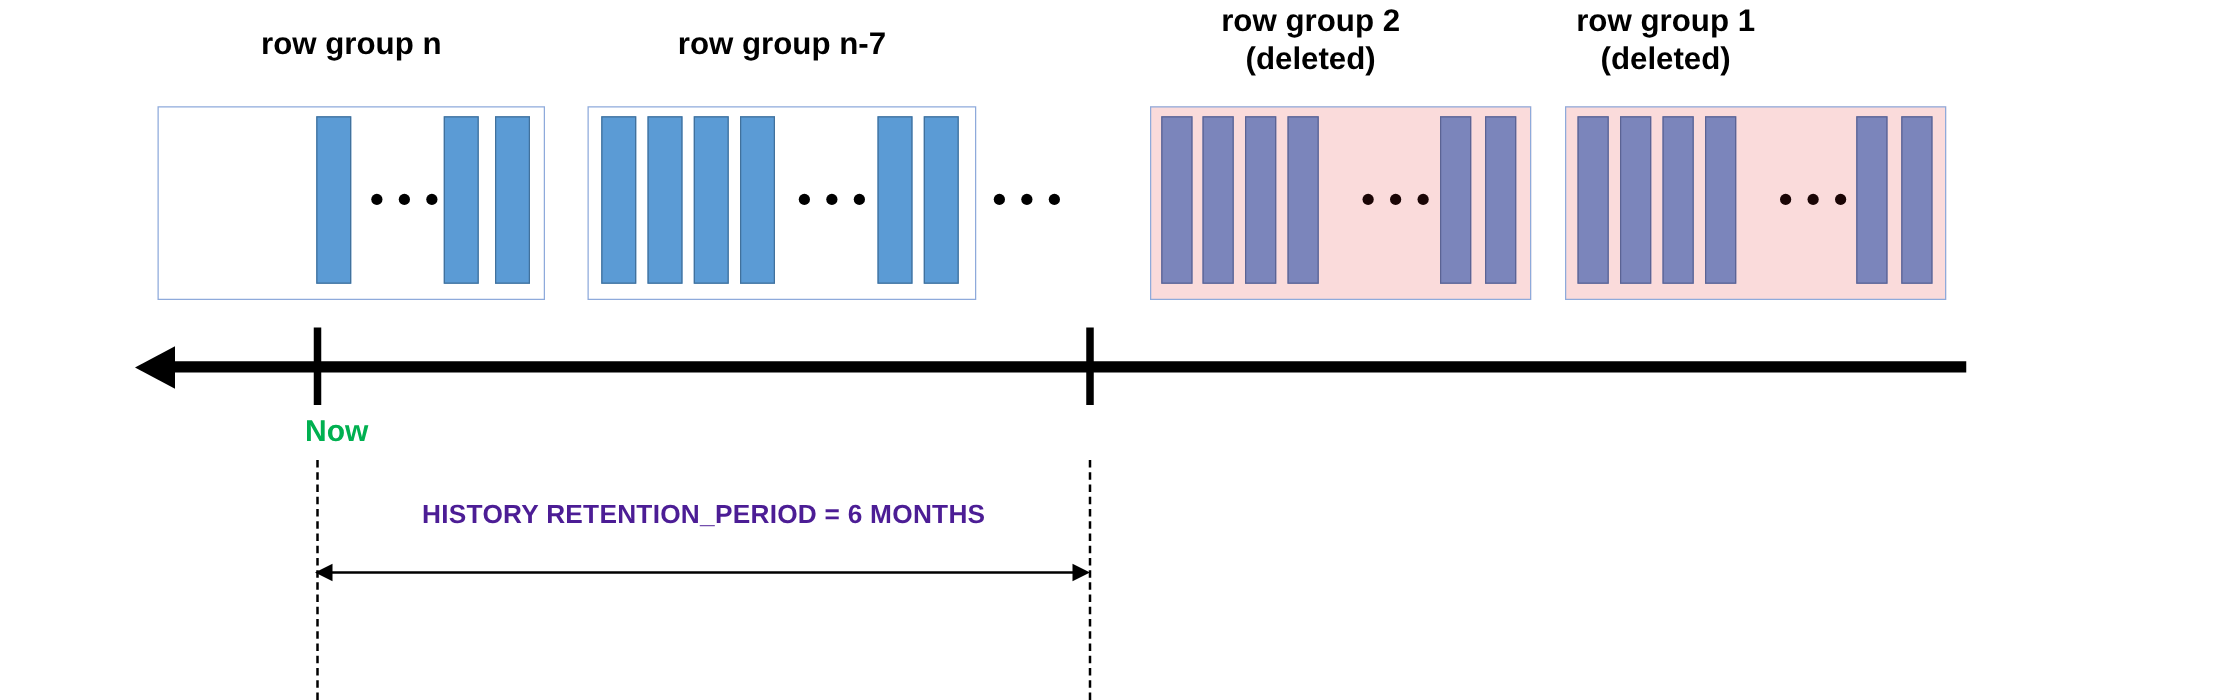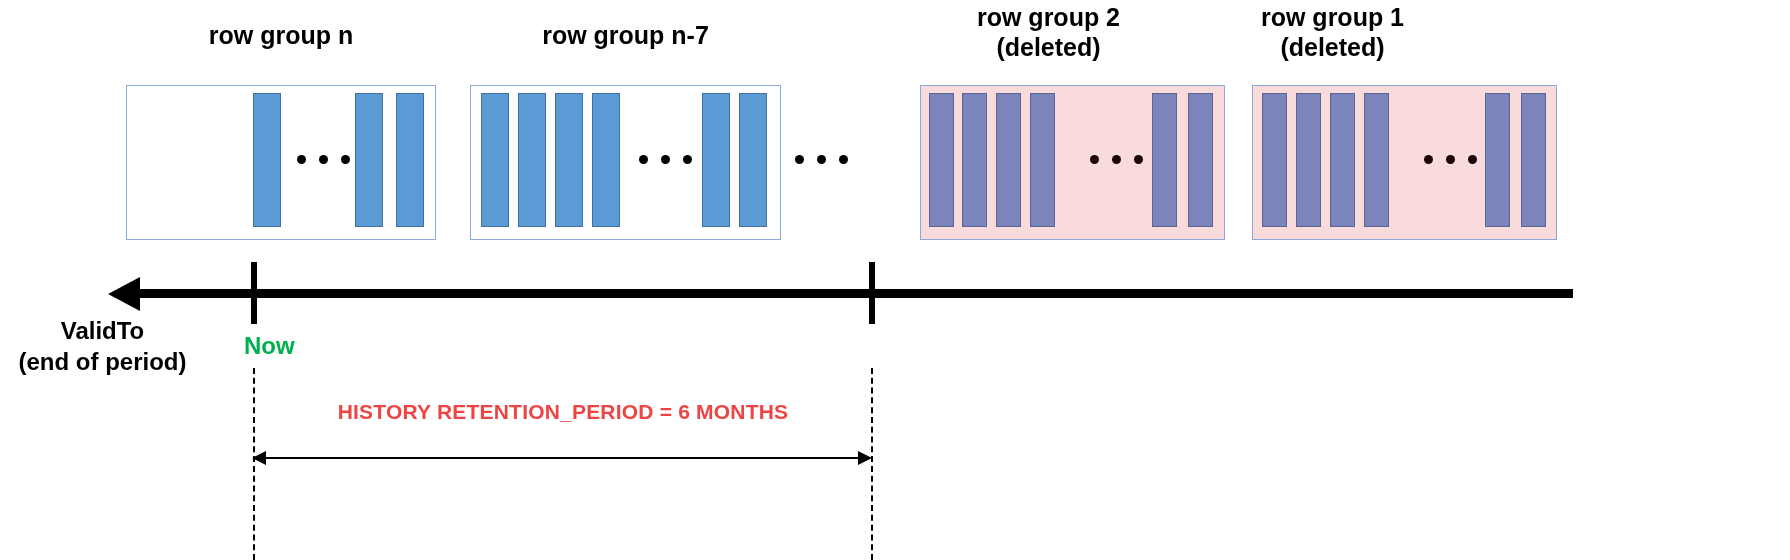--- a/index.html
+++ b/index.html
@@ -35,21 +35,21 @@
   .lbl.past{color:#ff0000;}
 
   .dashed{position:absolute;width:0;border-left:2px dashed #000;}
 
   .span-line{position:absolute;height:2px;background:#000;}
   .span-tip{position:absolute;width:0;height:0;
     border-top:7px solid transparent;border-bottom:7px solid transparent;}
   .span-tip.l{border-right:14px solid #000;}
   .span-tip.r{border-left:14px solid #000;}
 
-  .span-text{position:absolute;font-weight:bold;font-size:21px;color:#ef4444;
+  .span-text{position:absolute;font-weight:bold;font-size:21px;color:#4c1d95;
              white-space:nowrap;letter-spacing:0.2px;}
 </style>
 </head>
 <body>
 
 <div class="stage">
 
   <div class="grp-title" style="left:126px;top:20px;width:310px;">row group n</div>
 
   <div class="grp-title" style="left:470px;top:20px;width:311px;">row group n-7</div>
@@ -114,22 +114,20 @@
   </div>
   <div class="bar del" style="left:1485px;top:93px;width:25px;height:134px;"></div>
   <div class="bar del" style="left:1521px;top:93px;width:25px;height:134px;"></div>
 
   <div class="axis-line" style="left:138px;top:289px;width:1435px;height:9px;"></div>
   <div class="arrow-head-left" style="left:108px;top:277px;"></div>
 
   <div class="tick" style="left:251px;top:262px;height:62px;"></div>
   <div class="tick" style="left:869px;top:262px;height:62px;"></div>
 
-  <div class="lbl multi" style="left:0px;top:315px;width:205px;">ValidTo
-(end of period)</div>
 
   <div class="lbl now" style="left:244px;top:332px;">Now</div>
 
 
   <div class="dashed" style="left:253px;top:368px;height:192px;"></div>
   <div class="dashed" style="left:871px;top:368px;height:192px;"></div>
 
   <div class="span-text" style="left:253px;top:400px;width:620px;text-align:center;">HISTORY RETENTION_PERIOD =  6 MONTHS</div>
 
   <div class="span-line" style="left:262px;top:457px;width:604px;"></div>

